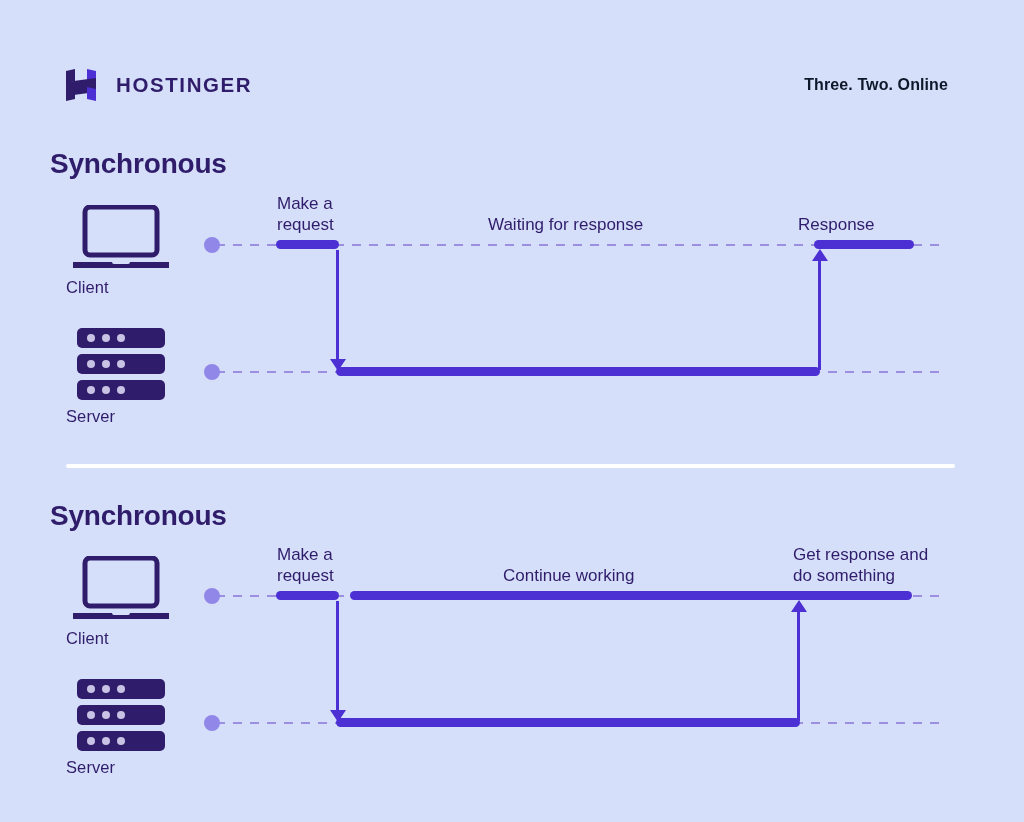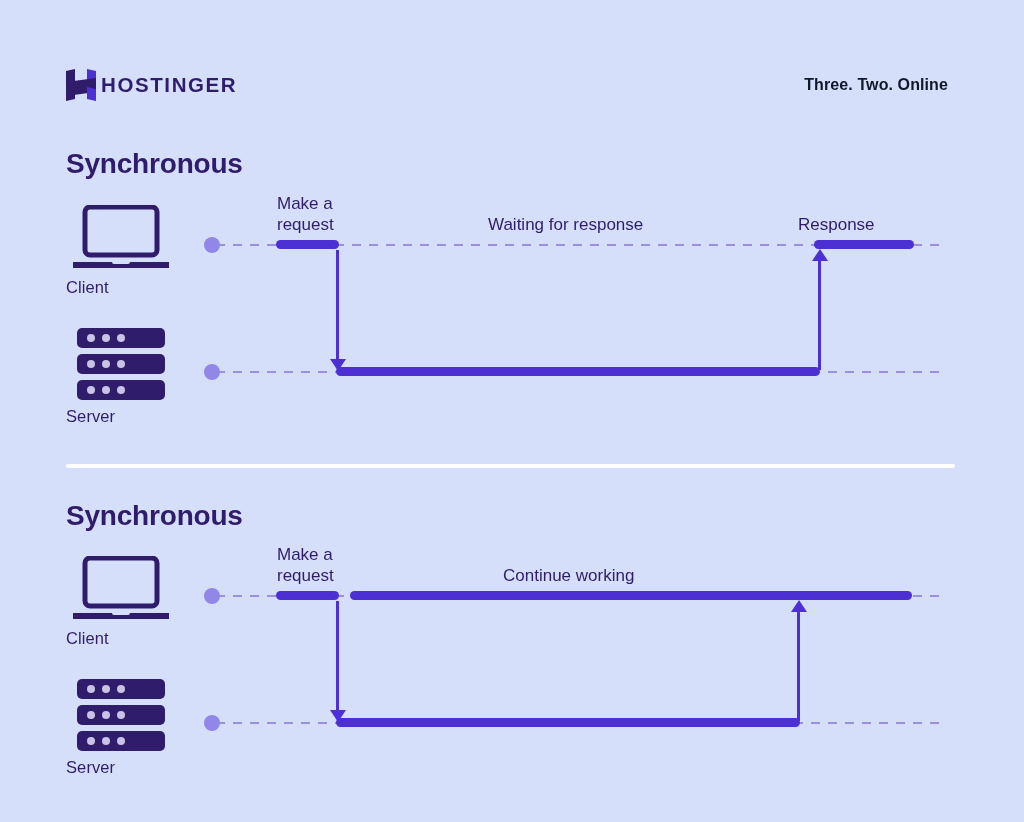--- a/index.html
+++ b/index.html
@@ -22,21 +22,21 @@
     left: 66px;
     right: 76px;
     height: 46px;
     display: flex;
     align-items: center;
     justify-content: space-between;
   }
   .brand {
     display: flex;
     align-items: center;
-    gap: 5px;
+    gap: 20px;
   }
   .brand-mark {
     width: 30px;
     height: 32px;
     display: block;
   }
   .brand-name {
     font-size: 20.5px;
     font-weight: bold;
     letter-spacing: 1.6px;
@@ -45,21 +45,21 @@
   .tagline {
     font-size: 16px;
     font-weight: bold;
     color: #0f172a;
     letter-spacing: 0.1px;
   }
 
   
   .section-title {
     position: absolute;
-    left: 66px;
+    left: 50px;
     font-size: 28px;
     font-weight: bold;
     color: #2f1c6a;
     letter-spacing: -0.2px;
   }
   #sync-title { top: 148px; }
   #async-title { top: 500px; }
 
   
   .divider {
@@ -322,13 +322,15 @@
     <span class="head"></span>
   </div>
 
   <div class="msg-arrow up" style="left:797px; top:70px; height:110px;">
     <span class="head"></span>
   </div>
 
   <div class="annot" style="left:277px; top:3px;">Make a
 request</div>
   <div class="annot" style="left:503px; top:24px;">Continue working</div>
+  <div class="annot" style="left:793px; top:3px;">Get response and
+do something</div>
 </div>
 
 </body></html>

